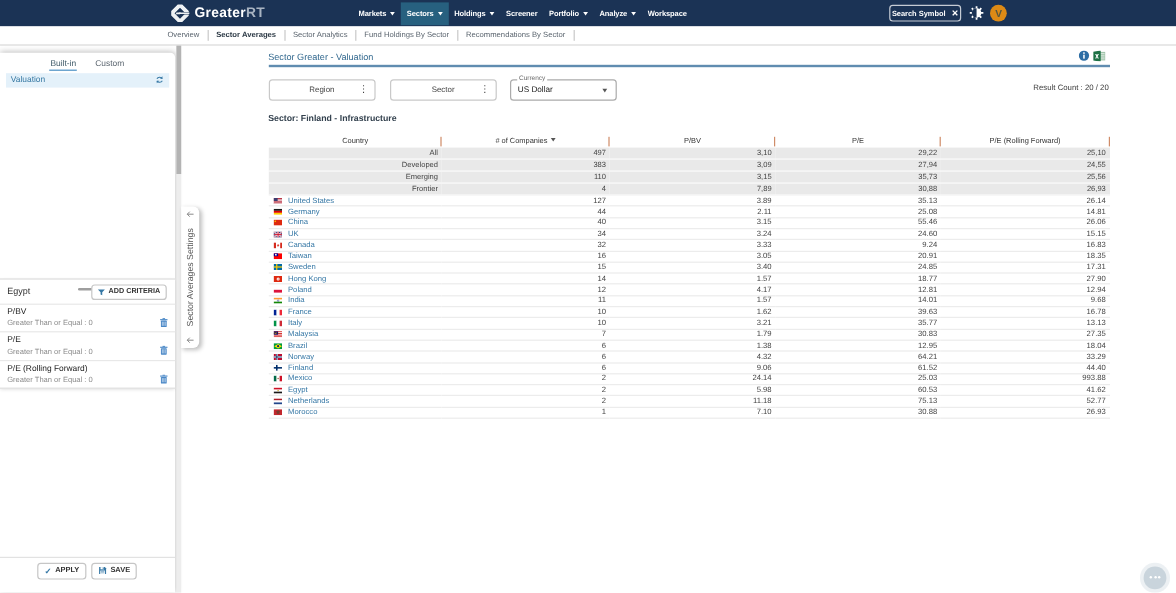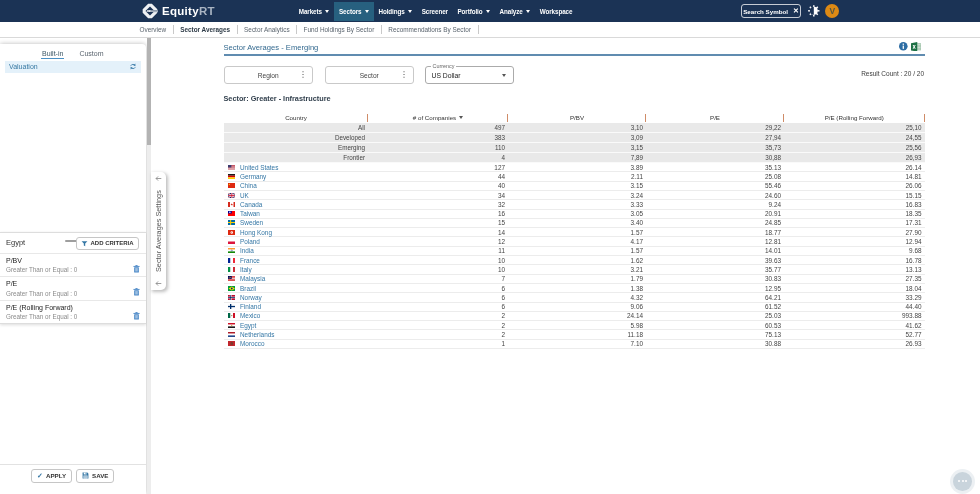--- a/index.html
+++ b/index.html
@@ -143,21 +143,21 @@
 
   <header class="navbar">
     <div class="brand">
       <svg class="brand-icon" viewBox="0 0 24 24">
         <path fill-rule="evenodd" fill="#eef1f4" d="M9.2 1 L14.8 1 L23 9.2 L23 14.8 L14.8 23 L9.2 23 L1 14.8 L1 9.2 Z
              M12 5.2 L18.8 12 L12 18.8 L5.2 12 Z"></path>
         <rect x="10.5" y="10.6" width="13.5" height="3" fill="#1b3355"></rect>
         <path d="M10.5 11.2 L24 11.2 L24 13 L10.5 13 Z" fill="#eef1f4"></path>
         <path d="M7.6 11 L13 11 L12 13.2 L6.6 13.2 Z" fill="#eef1f4"></path>
       </svg>
-      <span class="brand-text"><span>Equity</span><span class="rt">RT</span></span>
+      <span class="brand-text"><span>Greater</span><span class="rt">RT</span></span>
     </div>
     <nav class="menu" id="main-menu">
         <div class="menu-item">
         <span class="menu-label">Markets</span>
       <span class="caret-down"></span>
         </div>
         <div class="menu-item active">
         <span class="menu-label">Sectors</span>
       <span class="caret-down"></span>
         </div>
@@ -316,21 +316,21 @@
     <svg class="vtab-arrow" viewBox="0 0 10 10">
         <path d="M9 5 H1.5 M1.5 5 L4.5 2 M1.5 5 L4.5 8" stroke="#808080" stroke-width="1.1" fill="none"></path>
       </svg>
     <span class="vtab-label">Sector Averages Settings</span>
     <svg class="vtab-arrow" viewBox="0 0 10 10">
         <path d="M9 5 H1.5 M1.5 5 L4.5 2 M1.5 5 L4.5 8" stroke="#808080" stroke-width="1.1" fill="none"></path>
       </svg>
   </div>
 
   <main class="content">
-    <a class="page-title">Sector Averages - Emerging</a>
+    <a class="page-title">Sector Greater - Valuation</a>
     <div class="title-line"></div>
     <svg class="info-icon" viewBox="0 0 12 12">
         <circle cx="6" cy="6" r="6" fill="#2d6da4"></circle>
         <rect x="5.1" y="2.2" width="1.8" height="1.8" fill="#fff"></rect>
         <rect x="5.1" y="5" width="1.8" height="4.6" fill="#fff"></rect>
       </svg>
     <svg class="excel-icon" viewBox="0 0 22 19">
       <rect x="11" y="2.4" width="9" height="14.2" fill="#9fc3a9"></rect>
       <g stroke="#fff" stroke-width="1">
           <line x1="12" y1="5" x2="19" y2="5"></line>
@@ -350,21 +350,21 @@
       <span class="lbl">Sector</span>
       <span class="dots">⋮</span>
     </div>
     <div class="select-box">
       <span class="select-label">Currency</span>
       <span class="select-value">US Dollar</span>
       <span class="select-caret"></span>
     </div>
 
     <div class="result-count">Result Count : 20 / 20</div>
-    <div class="sector-heading">Sector: Greater - Infrastructure</div>
+    <div class="sector-heading">Sector: Finland - Infrastructure</div>
 
     <div class="tablewrap">
       <table>
         <colgroup>
             <col style="width:144px">
             <col style="width:140px">
             <col style="width:138px">
             <col style="width:138px">
             <col style="width:140.5px">
           </colgroup>

